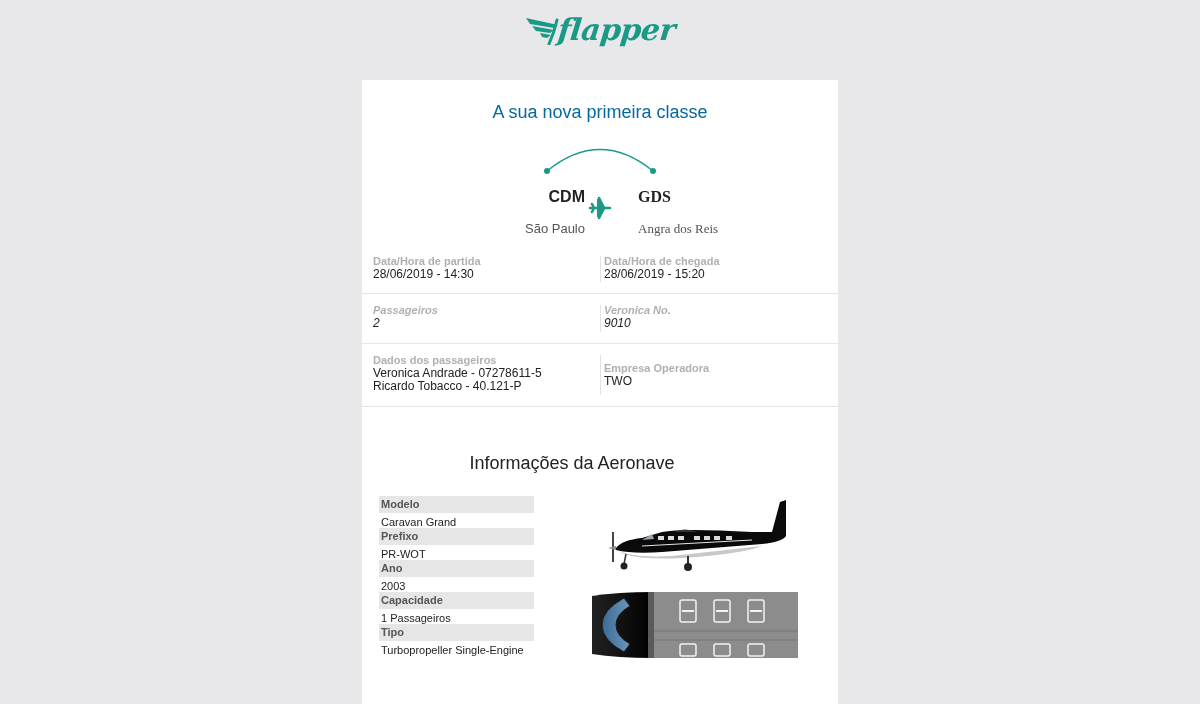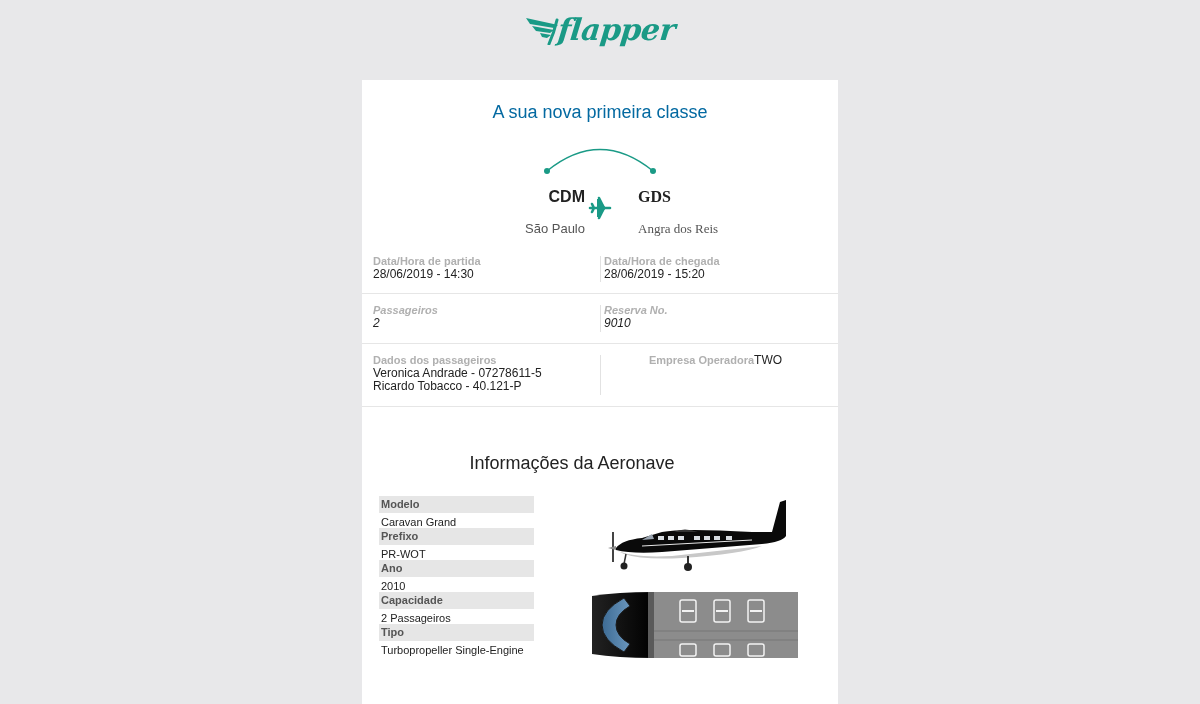--- a/index.html
+++ b/index.html
@@ -50,21 +50,21 @@
   .row {
     display: flex; border-bottom: 1.5px solid #e6e6e6;
   }
   .row .cell { width: 50%; padding: 10px 11px; position: relative; }
   .row .cell.right { padding-left: 4px; }
   .row .cell.right::before {
     content: ""; position: absolute; left: 0; top: 11px; bottom: 11px;
     border-left: 1px solid #e2e2e2;
   }
   .row .cell.right.vcenter {
-    display: flex; flex-direction: row; justify-content: center;
+    display: flex; flex-direction: column; justify-content: center;
   }
   .lbl { font-size: 11px; color: #b0b0b0; font-weight: bold; line-height: 13px; }
   .val { font-size: 12px; color: #222; line-height: 13px; }
   .row1 { height: 49px; }
   .row2 { height: 50px; font-style: italic; }
   .row3 { height: 63px; }
 
   .section-title {
     position: absolute; left: 0; top: 373px; width: 420px;
     text-align: center; font-size: 18px; color: #222;
@@ -128,21 +128,21 @@
         <div class="lbl">Data/Hora de chegada</div>
         <div class="val">28/06/2019 - 15:20</div>
       </div>
     </div>
     <div class="row row2">
       <div class="cell">
         <div class="lbl">Passageiros</div>
         <div class="val">2</div>
       </div>
       <div class="cell right">
-        <div class="lbl">Reserva No.</div>
+        <div class="lbl">Veronica No.</div>
         <div class="val">9010</div>
       </div>
     </div>
     <div class="row row3">
       <div class="cell">
         <div class="lbl">Dados dos passageiros</div>
         <div class="val">Veronica Andrade - 07278611-5</div>
         <div class="val">Ricardo Tobacco - 40.121-P</div>
       </div>
       <div class="cell right vcenter">
@@ -153,23 +153,23 @@
   </div>
 
   <div class="section-title">Informações da Aeronave</div>
 
   <div class="specs">
     <div class="spec-lbl">Modelo</div>
     <div class="spec-val">Caravan Grand</div>
     <div class="spec-lbl">Prefixo</div>
     <div class="spec-val">PR-WOT</div>
     <div class="spec-lbl">Ano</div>
-    <div class="spec-val">2010</div>
+    <div class="spec-val">2003</div>
     <div class="spec-lbl">Capacidade</div>
-    <div class="spec-val">2 Passageiros</div>
+    <div class="spec-val">1 Passageiros</div>
     <div class="spec-lbl">Tipo</div>
     <div class="spec-val">Turbopropeller Single-Engine</div>
   </div>
 
   <svg class="aircraft-side" width="190" height="78" viewBox="0 0 190 78">
 
     <path d="M14 52 Q20 44 40 42 L60 36 Q80 32 150 36 L170 36 L178 6 L184 4 L184 40 Q180 46 160 48 L60 56 Q30 58 14 54 Z" fill="#0a0a0a"></path>
     <path d="M14 54 Q30 62 70 60 L160 50 Q140 58 80 62 Q40 64 22 58 Z" fill="#c8c8c8"></path>
     <path d="M40 50 L150 44" stroke="#e6e6e6" stroke-width="1"></path>
 

